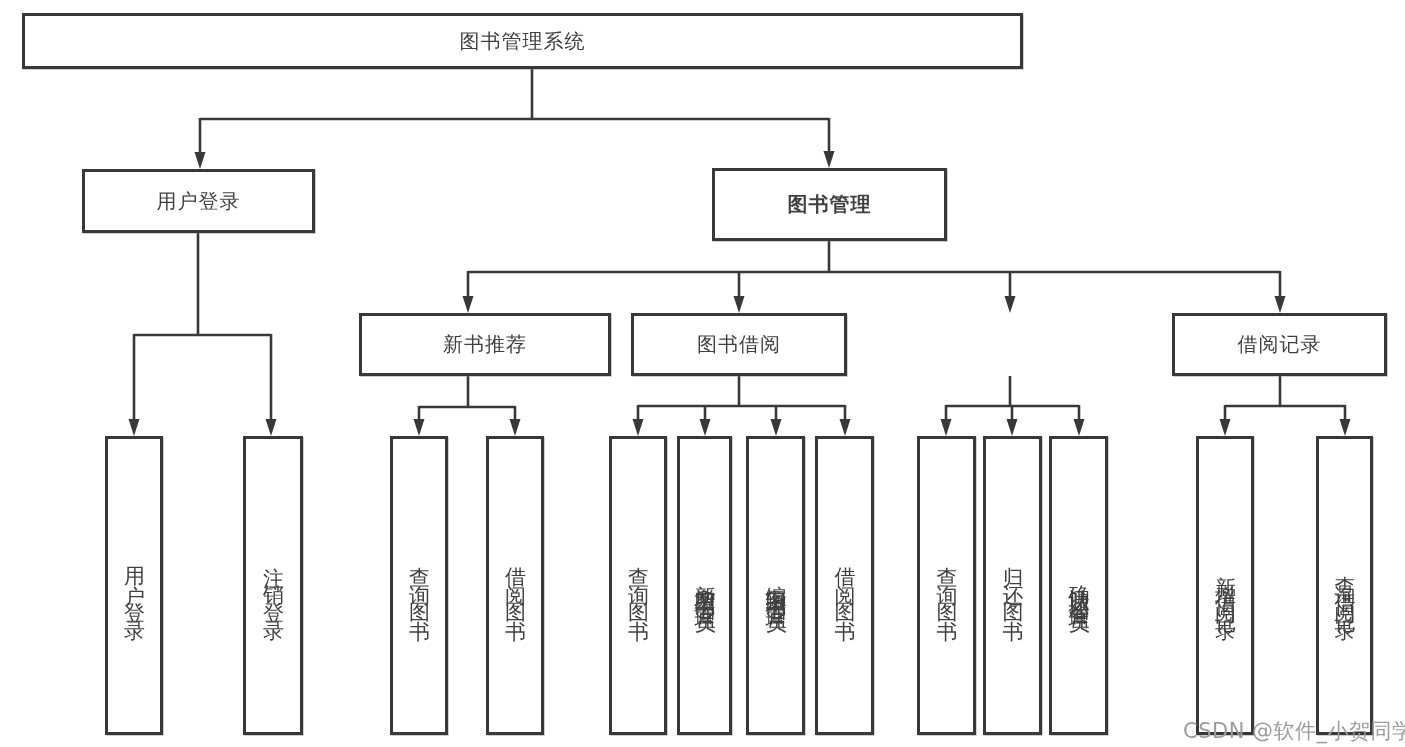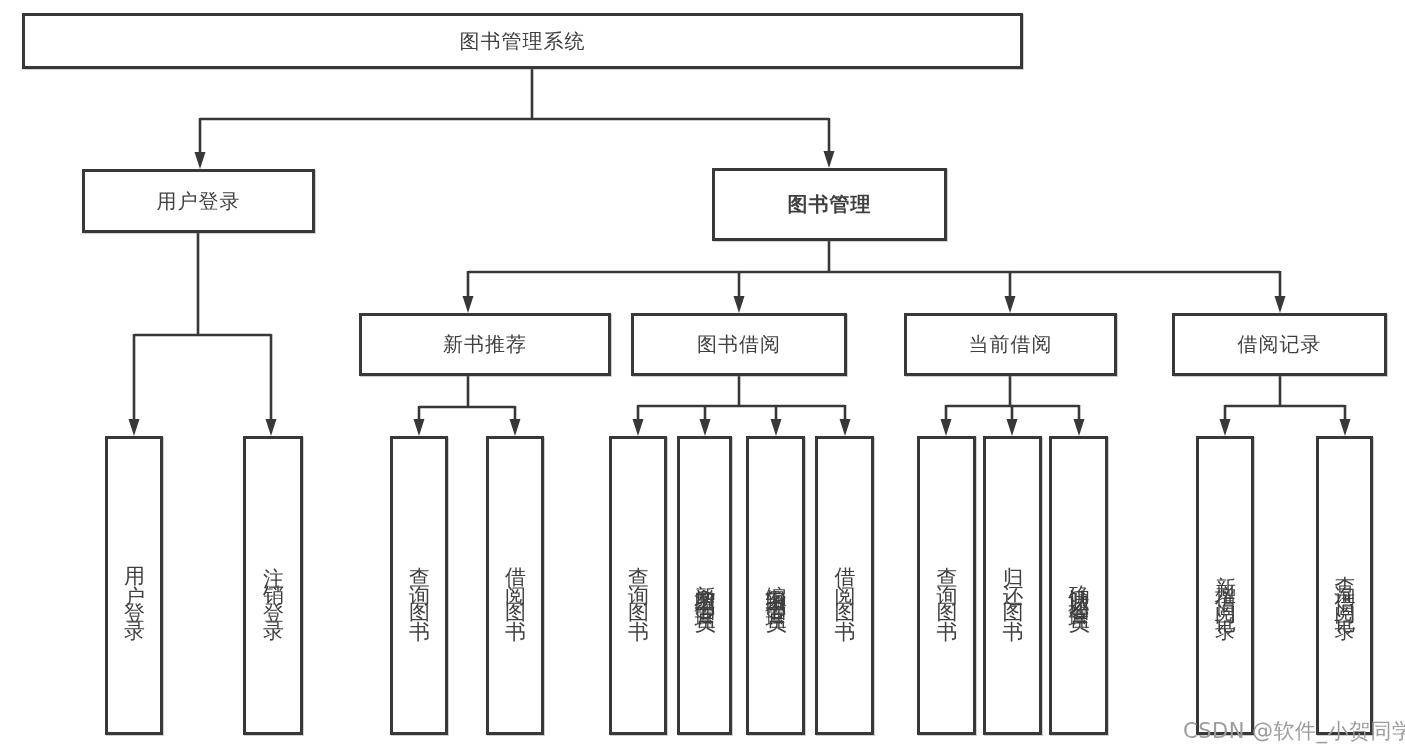--- a/index.html
+++ b/index.html
@@ -165,23 +165,20 @@
   <div class="node h n-bookmgmt">
     <span>图书管理</span>
   </div>
 
   <div class="node h n-newbook">
     <span>新书推荐</span>
   </div>
   <div class="node h n-borrow">
     <span>图书借阅</span>
   </div>
-  <div class="node h n-current">
-    <span>当前借阅</span>
-  </div>
   <div class="node h n-records">
     <span>借阅记录</span>
   </div>
 
   <div class="node leaf lf lf-1a">
     <span class="vtext len4">用户登录</span>
   </div>
   <div class="node leaf lf lf-1b">
     <span class="vtext len4">注销登录</span>
   </div>

